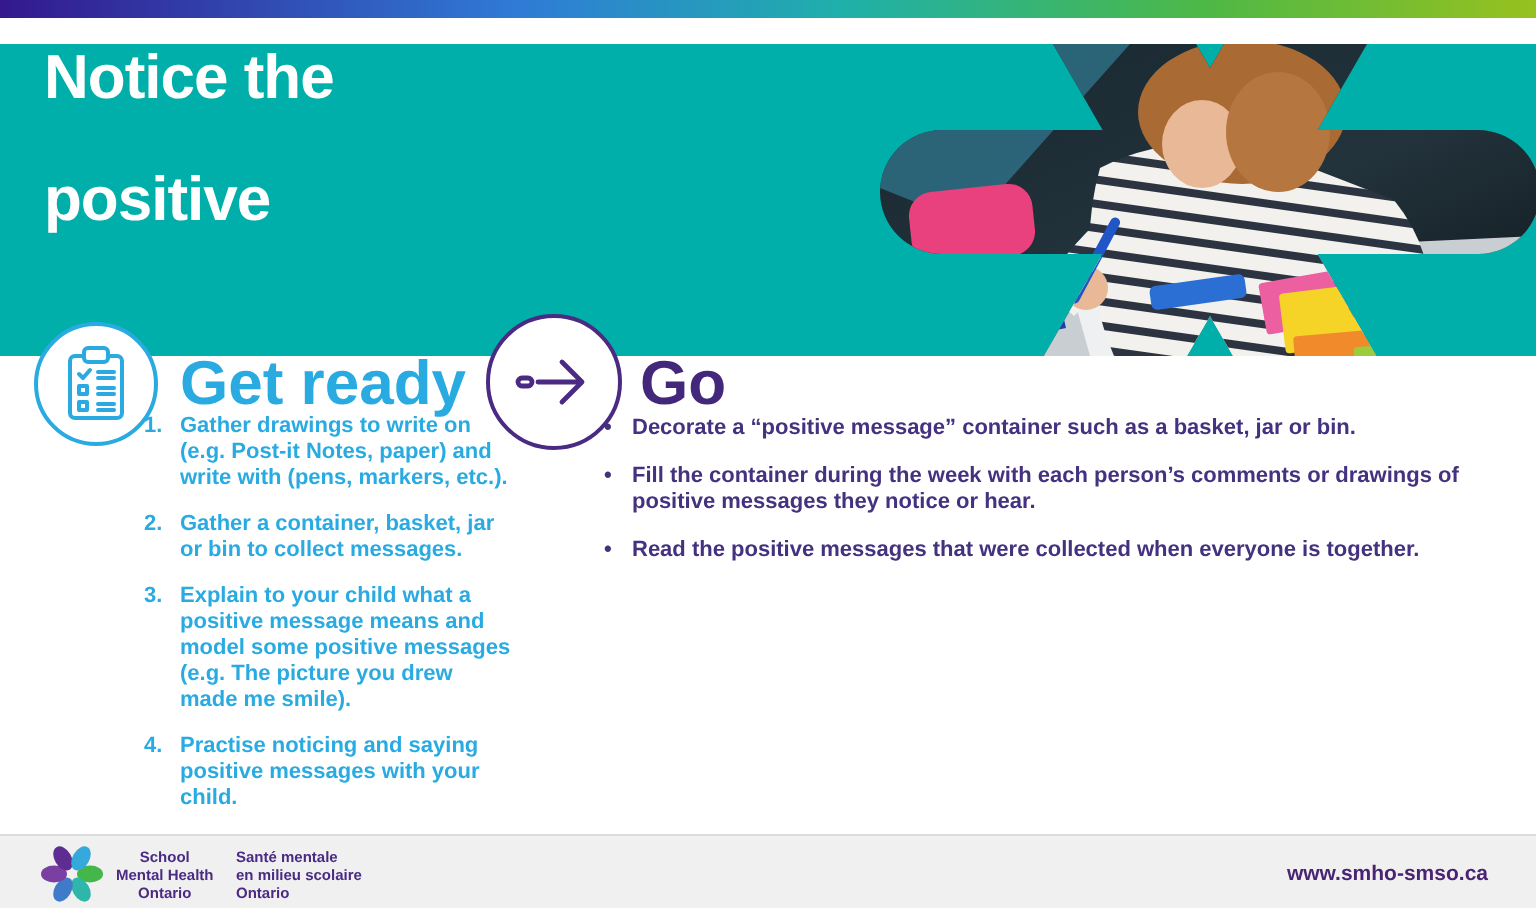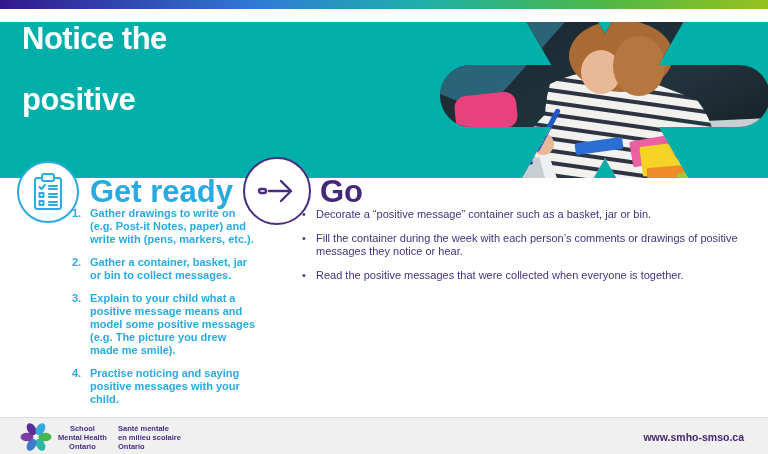--- a/index.html
+++ b/index.html
@@ -30,21 +30,21 @@
   .h2{position:absolute;margin:0;font-size:31px;font-weight:800;}
   .h2.gr{left:90px;top:174px;color:#29abe2;}
   .h2.go{left:320px;top:174px;color:#43277b;}
 
   .steps{position:absolute;left:72px;top:207px;width:186px;margin:0;padding:0;list-style:none;
     color:#29abe2;font-size:11px;line-height:13px;font-weight:bold;}
   .steps li{display:flex;margin-bottom:10px;}
   .steps .num{flex:0 0 18px;}
 
   .bullets{position:absolute;left:300px;top:208px;width:466px;margin:0;padding:0;list-style:none;
-    color:#44317f;font-size:11px;line-height:13px;font-weight:normal;}
+    color:#44317f;font-size:11px;line-height:13px;font-weight:bold;}
   .bullets li{position:relative;padding-left:16px;margin-bottom:11px;}
   .bullets li::before{content:"•";position:absolute;left:2px;top:0;}
 
   
   .footer{position:absolute;left:0;top:417px;width:768px;height:37px;background:#f0f0f1;
     border-top:1px solid #dcdcde;box-sizing:border-box;}
   .footer .logo{position:absolute;left:20px;top:4px;}
   .org{position:absolute;top:6px;color:#4a2a82;font-size:7.5px;line-height:9px;font-weight:bold;}
   .org.en{left:58px;text-align:center;}
   .org.fr{left:118px;}

